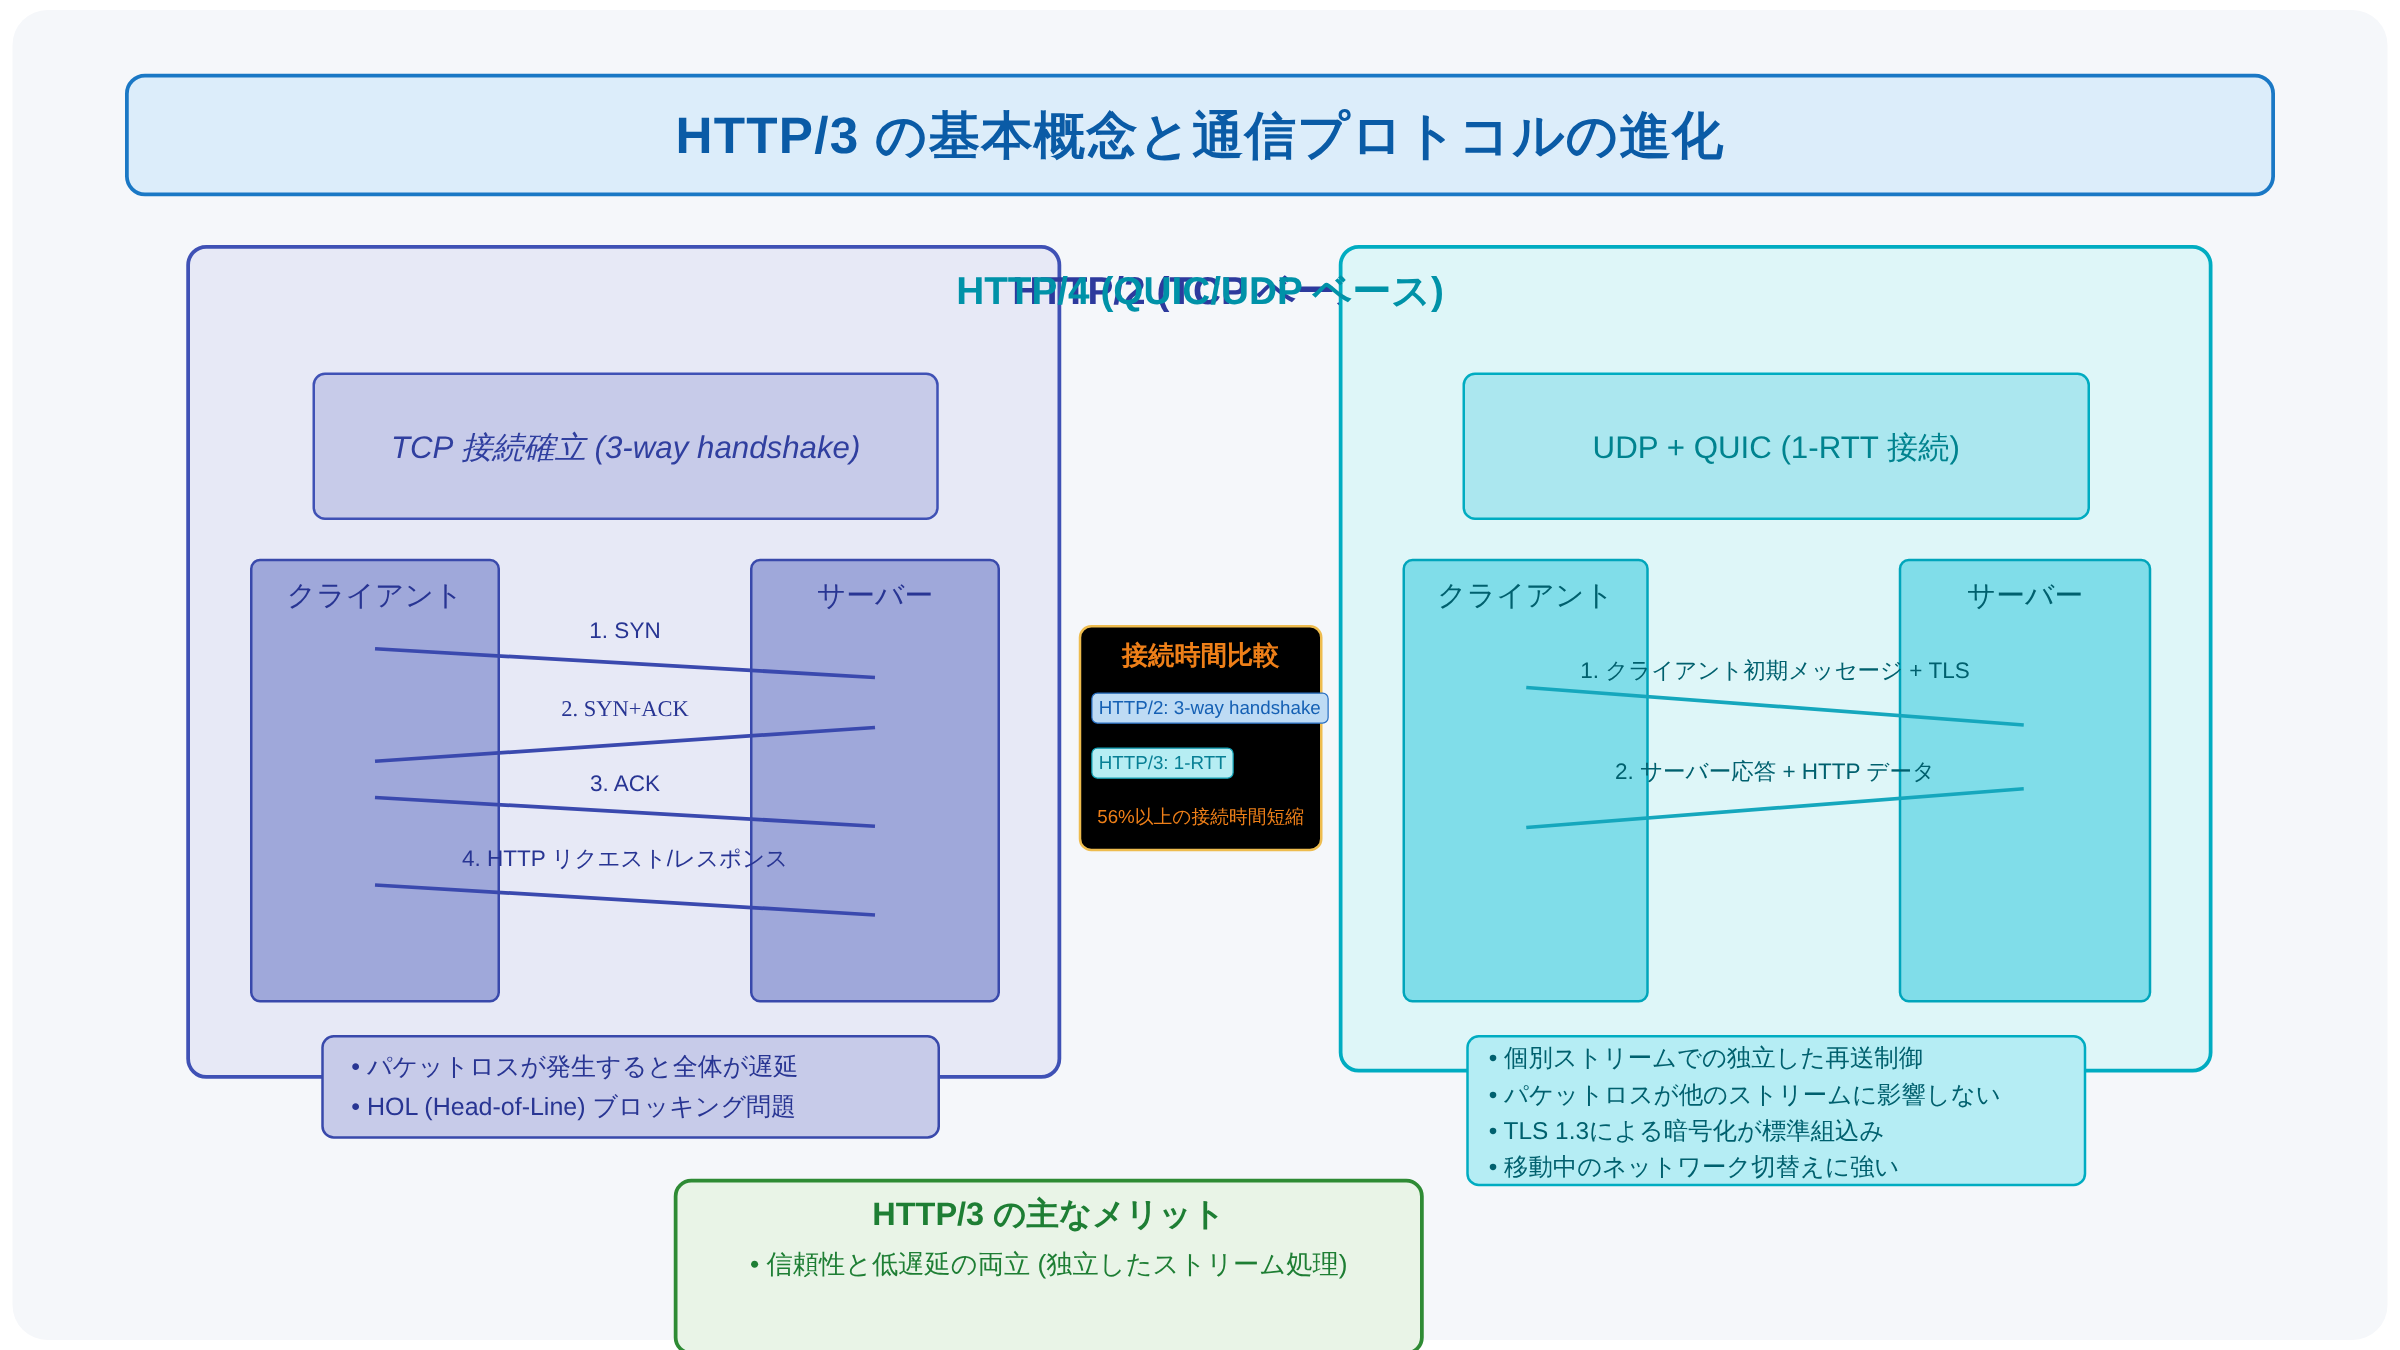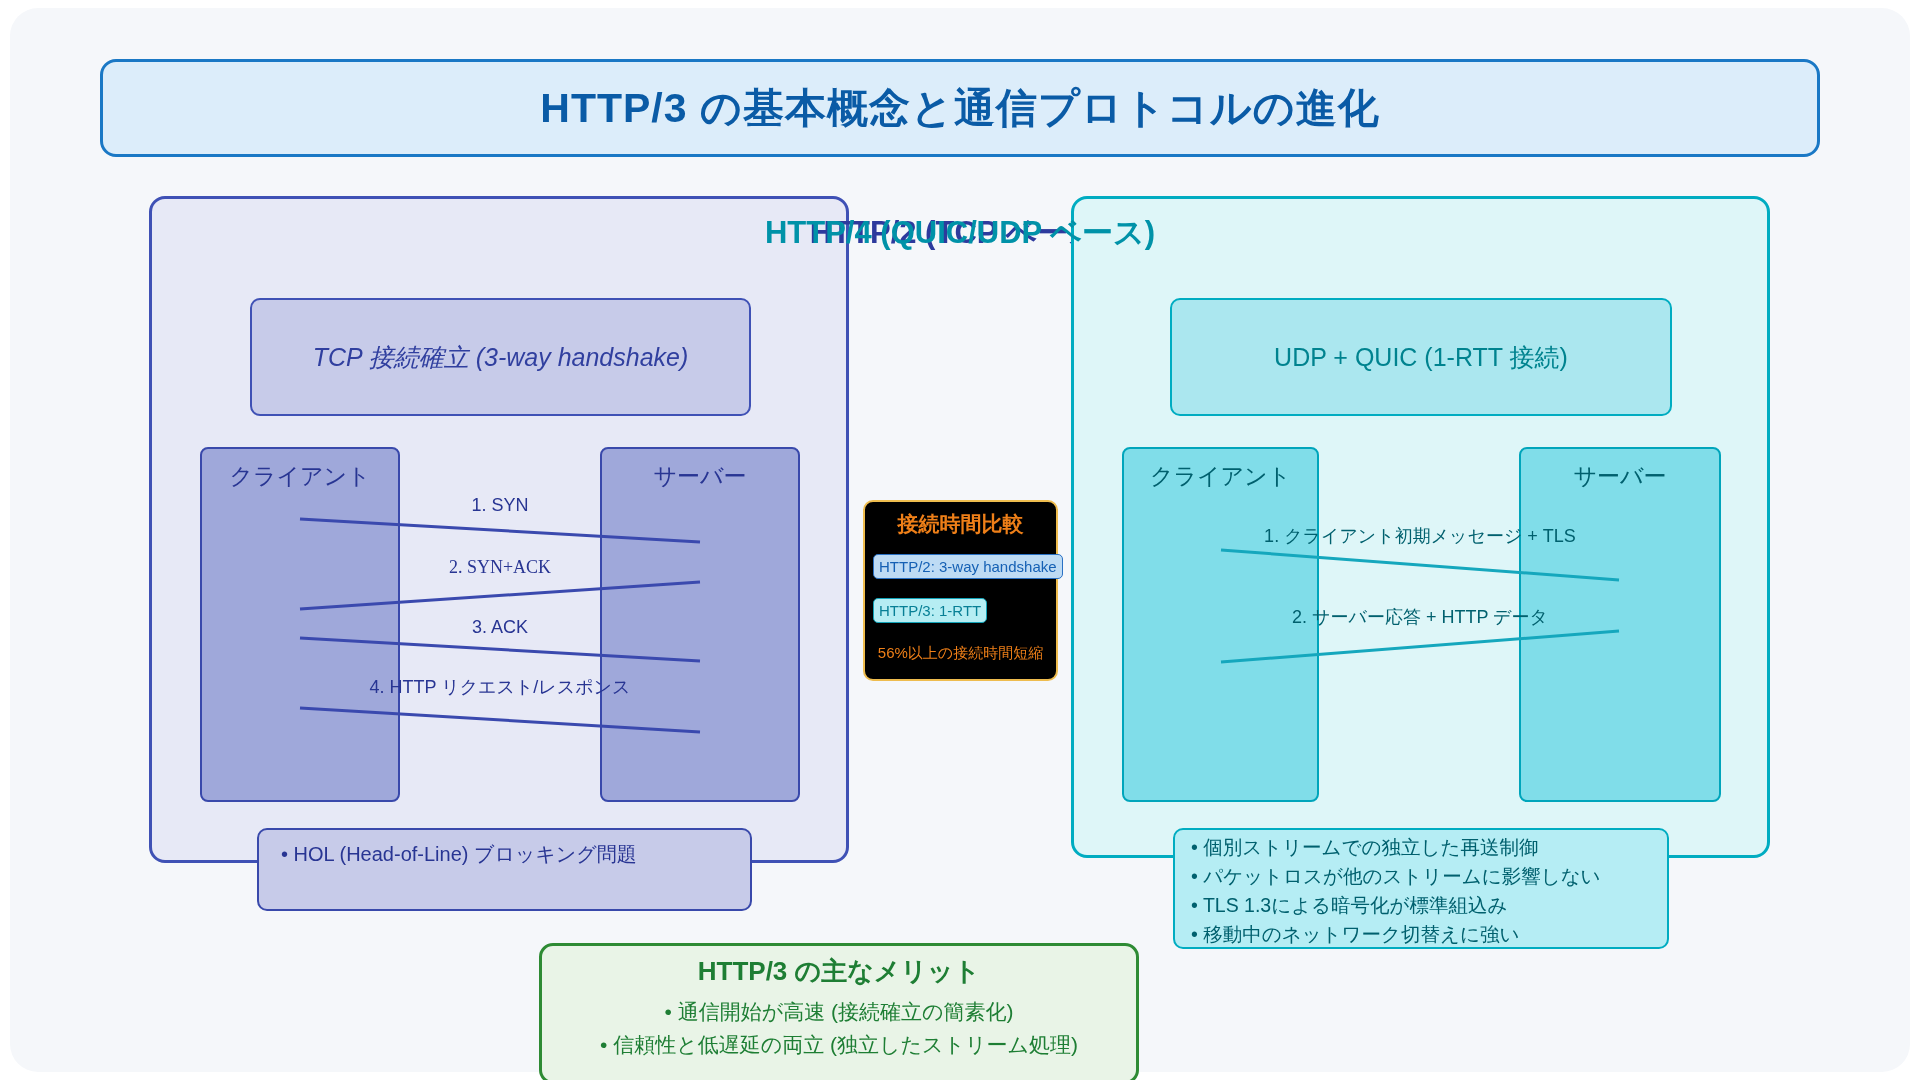--- a/index.html
+++ b/index.html
@@ -96,34 +96,34 @@
   </svg>
 
   <div class="abs msg indigo" style="left:500px;top:505px;">1. SYN</div>
   <div class="abs msg indigo" style="left:500px;top:567px;font-family:Liberation Serif, serif;">2. SYN+ACK</div>
   <div class="abs msg indigo" style="left:500px;top:627px;">3. ACK</div>
   <div class="abs msg indigo" style="left:500px;top:687px;">4. HTTP リクエスト/レスポンス</div>
   <div class="abs msg cyan" style="left:1420px;top:536px;">1. クライアント初期メッセージ + TLS</div>
   <div class="abs msg cyan" style="left:1420px;top:617px;">2. サーバー応答 + HTTP データ</div>
 
   <div id="l-notes" class="abs note-box">
+    <div>• パケットロスが発生すると全体が遅延</div>
     <div>• HOL (Head-of-Line) ブロッキング問題</div>
   </div>
   <div id="r-notes" class="abs note-box">
     <div>• 個別ストリームでの独立した再送制御</div>
     <div>• パケットロスが他のストリームに影響しない</div>
     <div>• TLS 1.3による暗号化が標準組込み</div>
     <div>• 移動中のネットワーク切替えに強い</div>
   </div>
 
   <div id="compare-box" class="abs">
     <div id="compare-heading">接続時間比較</div>
     <span id="chip-http2" class="chip">HTTP/2: 3-way handshake</span><br>
     <span id="chip-http3" class="chip">HTTP/3: 1-RTT</span>
     <div id="compare-note">56%以上の接続時間短縮</div>
   </div>
 
   <div id="merit-box" class="abs">
     <div id="merit-heading">HTTP/3 の主なメリット</div>
-    <div class="merit-item">• 通信開始が高速 (接続確立の簡素化)</div>
     <div class="merit-item">• 信頼性と低遅延の両立 (独立したストリーム処理)</div>
   </div>
 </div>
 
 </body></html>

